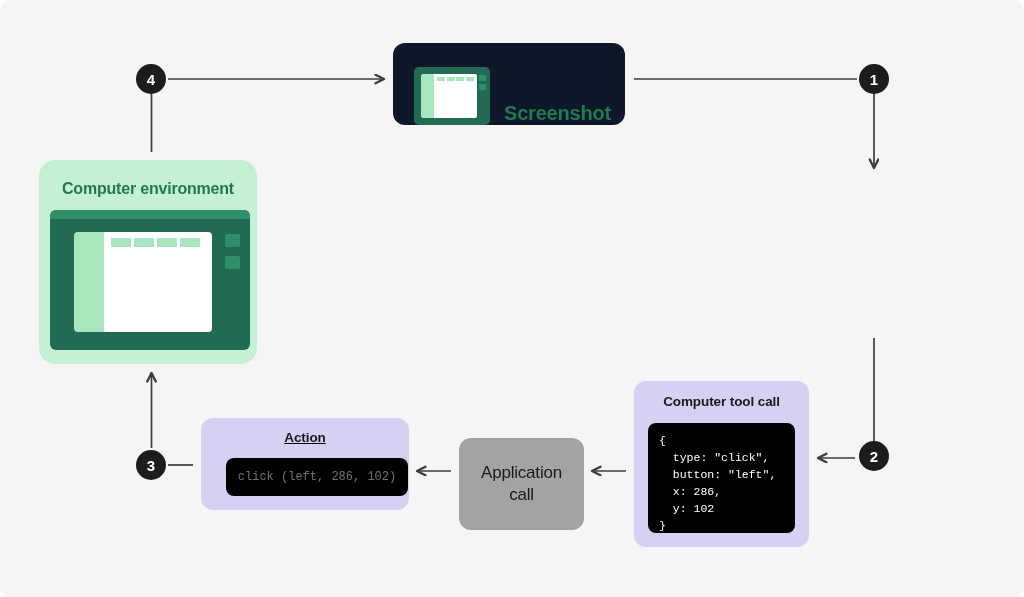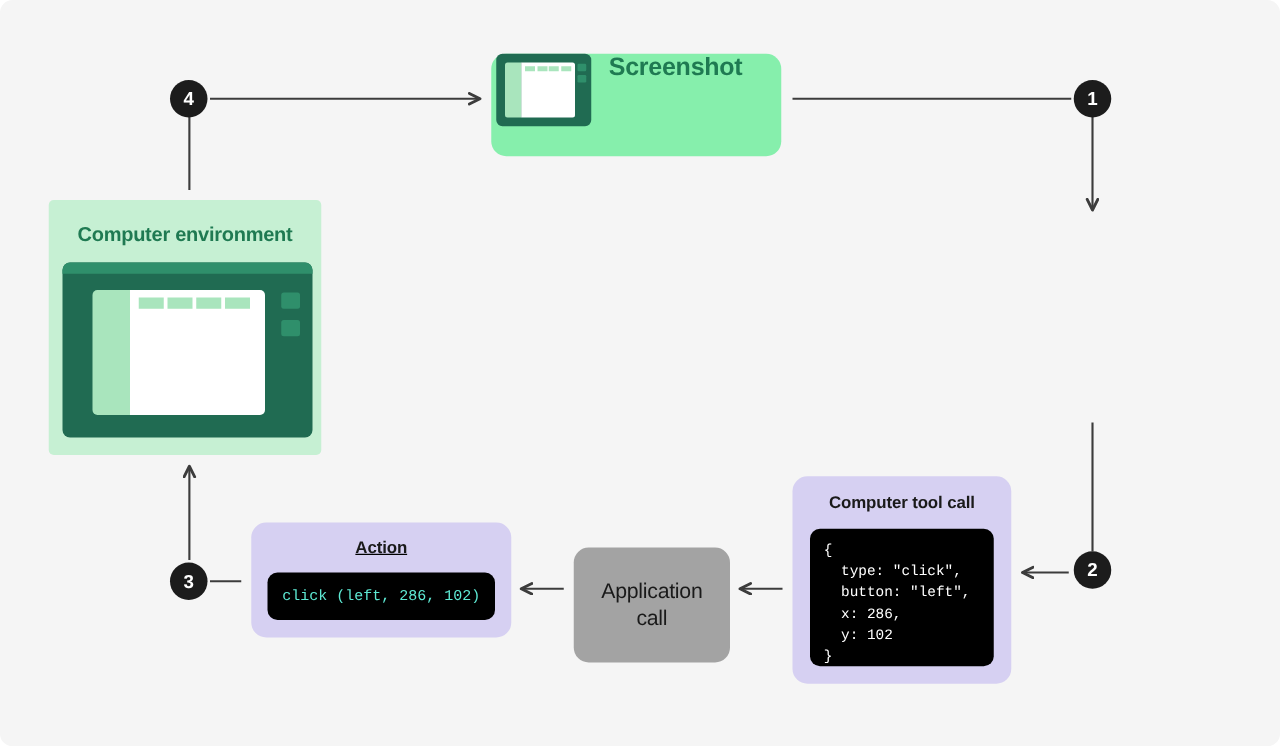--- a/index.html
+++ b/index.html
@@ -24,25 +24,25 @@
     position: absolute;
     box-sizing: border-box;
   }
 
   
   #screenshot-node {
     left: 393px;
     top: 43px;
     width: 232px;
     height: 82px;
-    background: #86efac;
+    background: #0f172a;
     border-radius: 12px;
     display: flex;
-    align-items: flex-start;
-    padding-left: 4px;
+    align-items: flex-end;
+    padding-left: 21px;
   }
   #screenshot-label {
     font-size: 20px;
     font-weight: bold;
     color: #1f7a52;
     margin-left: 14px;
     letter-spacing: -0.2px;
   }
 
   
@@ -106,21 +106,21 @@
     border-radius: 1px;
   }
 
   
   #computer-env-node {
     left: 39px;
     top: 160px;
     width: 218px;
     height: 204px;
     background: #c6f0d3;
-    border-radius: 4px;
+    border-radius: 16px;
     padding-top: 20px;
     box-sizing: border-box;
   }
   #computer-env-label {
     text-align: center;
     font-size: 16px;
     font-weight: bold;
     color: #1f7a52;
     letter-spacing: -0.2px;
   }
@@ -283,27 +283,27 @@
   }
   #action-label {
     text-align: center;
     font-size: 13.5px;
     font-weight: bold;
     color: #1a1a1a;
     letter-spacing: -0.1px;
   }
   #action-code {
     position: absolute;
-    left: 13px;
+    left: 25px;
     top: 40px;
     width: 182px;
     height: 38px;
     background: #000000;
     border-radius: 8px;
-    color: #5eead4;
+    color: #737373;
     font-family: "Liberation Mono", monospace;
     font-size: 12px;
     display: flex;
     align-items: center;
     justify-content: center;
   }
 
   
   .badge {
     position: absolute;

